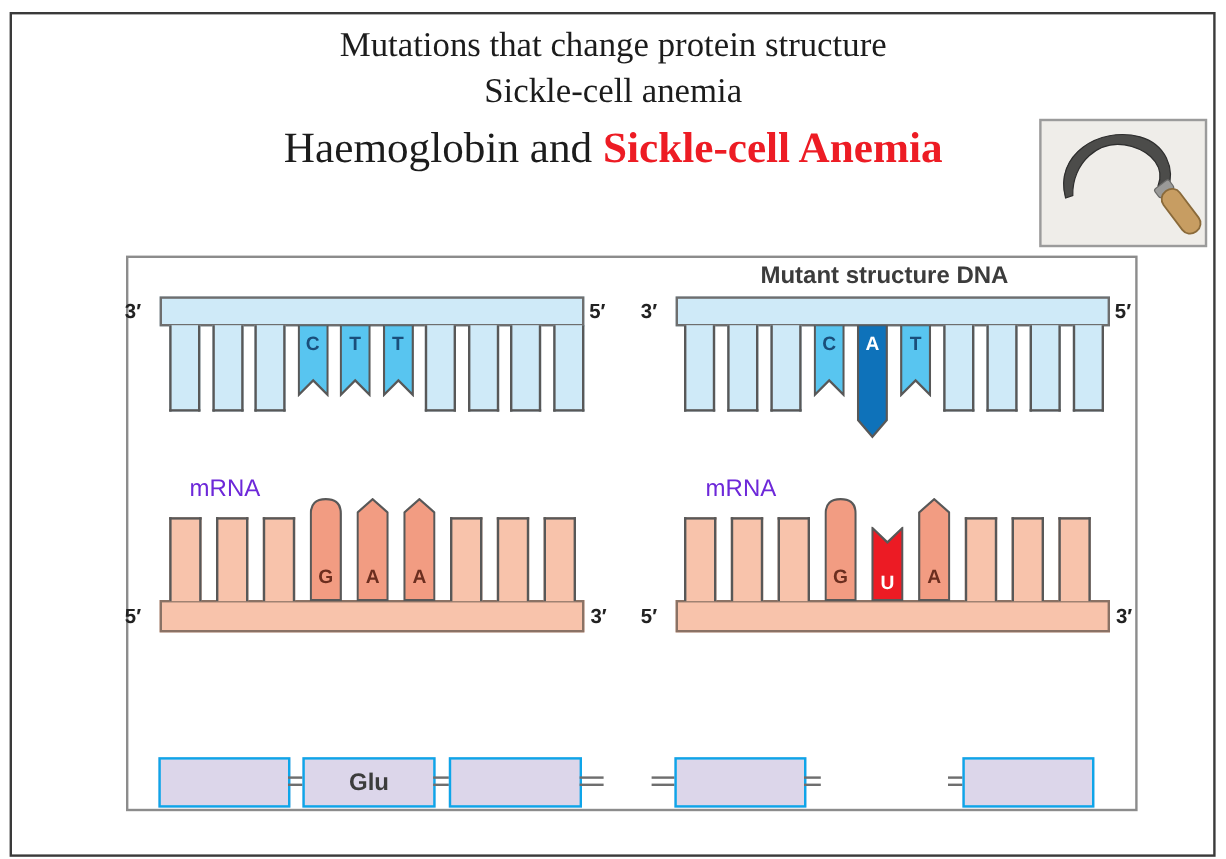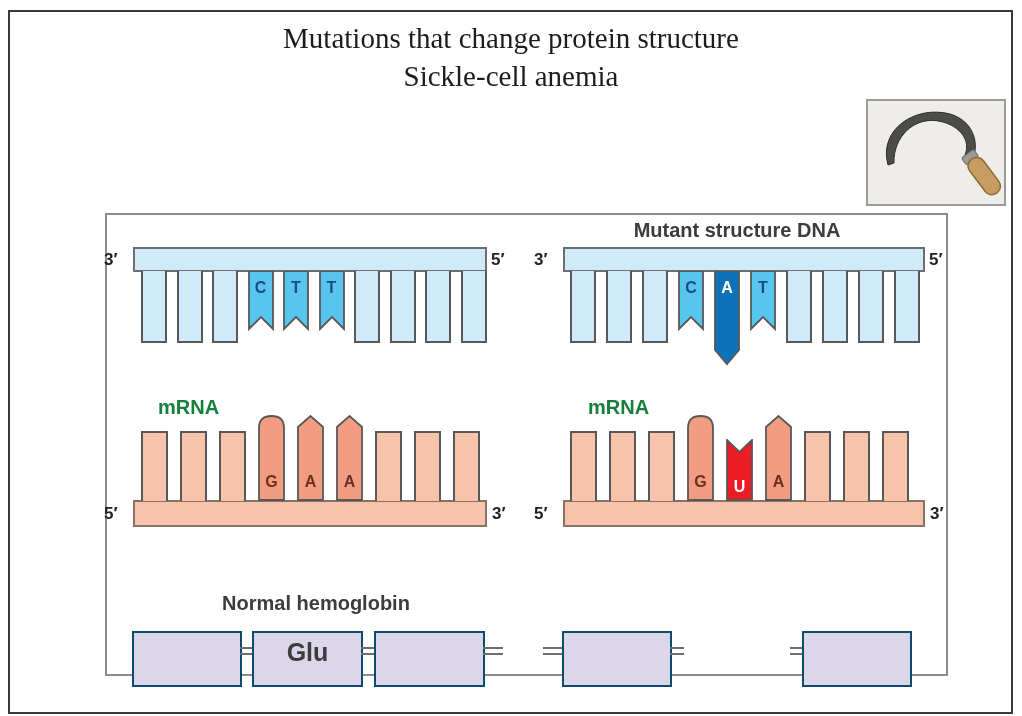--- a/index.html
+++ b/index.html
@@ -15,46 +15,47 @@
   .t3 .red{color:#ed1c24;font-weight:bold;}
   .photo{position:absolute;left:866px;top:99px;width:140px;height:107px;
          background:#efede9;border:2px solid #9b9b9b;box-sizing:border-box;}
   .panel{position:absolute;left:105px;top:213px;width:843px;height:463px;
          border:2px solid #8c8c8c;box-sizing:border-box;background:#fff;}
   .dh{position:absolute;text-align:center;font-weight:bold;font-size:20px;color:#3c3c3c;}
   .bar{position:absolute;box-sizing:border-box;}
   .bar.dna{background:#cfeaf8;border:2px solid #6e6e6e;}
   .bar.mrna{background:#f8c3ab;border:2px solid #8a7265;}
   .prime{position:absolute;font-weight:bold;font-size:17px;color:#222;}
-  .mlabel{position:absolute;font-weight:bold;font-size:20px;color:#15803d;}
+  .mlabel{position:absolute;font-weight:normal;font-size:20px;color:#6d28d9;}
   .layer{position:absolute;left:0;top:0;width:100%;height:100%;pointer-events:none;}
   .tooth{position:absolute;box-sizing:border-box;}
   .tooth.plain.down{background:#cfeaf8;border:2px solid #585858;border-top:none;}
   .tooth.plain.up{background:#f8c3ab;border:2px solid #585858;border-bottom:none;}
   .tooth svg{position:absolute;left:0;top:0;}
   .tooth .tl{position:absolute;left:0;width:100%;text-align:center;
              font-weight:bold;font-size:16px;}
   .tooth.down .tl{top:8px;}
   .tooth.up .tl{bottom:10px;}
   .tooth.notch .tl{bottom:5px;}
-  .pbox{position:absolute;top:631px;height:56px;box-sizing:border-box;
-        background:#dcd6ea;border:2px solid #0c4a6e;text-align:center;
-        font-weight:bold;font-size:25px;color:#3c3c3c;line-height:38px;}
+  .pbox{position:absolute;top:631px;height:42px;box-sizing:border-box;
+        background:#dcd6ea;border:2px solid #0ea5e9;text-align:center;
+        font-weight:bold;font-size:20px;color:#3c3c3c;line-height:38px;}
   .pbox.dark{background:#8d7ec4;color:#fff;}
   .conn{position:absolute;top:647px;height:8px;box-sizing:border-box;
         border-top:2px solid #6e6e6e;border-bottom:2px solid #6e6e6e;}
 </style>
 </head>
 <body>
 
 <div class="page">
   <div class="frame"></div>
 
   <div class="title t1">Mutations that change protein structure</div>
   <div class="title t2">Sickle-cell anemia</div>
+  <div class="title t3"><span>Haemoglobin and </span><span class="red">Sickle-cell Anemia</span></div>
 
   <div class="photo">
     <svg width="136" height="103" viewBox="0 0 136 103">
       <path d="M20 64 C10 28 48 4 82 13 C103 19 112 39 105 58 L97 54 C103 39 92 26 75 21 C47 13 25 36 26 62 Z" fill="#4c4c4a" stroke="#2e2e2e" stroke-width="1"></path>
       <g transform="rotate(-37 102 57)">
         <rect x="95" y="52" width="15" height="9" rx="2" fill="#9a9a98" stroke="#6a6a68" stroke-width="1"></rect>
         <rect x="94" y="59" width="17" height="42" rx="8" fill="#c79d62" stroke="#8a6a3a" stroke-width="1.5"></rect>
       </g>
     </svg>
   </div>
@@ -182,21 +183,20 @@
         <svg width="27" height="86" viewBox="0 0 27 86">
           <path d="M1 85 V12 L13.5 1 L26 12 V85 Z" fill="#f29c82" stroke="#585858" stroke-width="1.8" stroke-linejoin="miter"></path>
         </svg>
         <span class="tl" style="color: rgb(107, 46, 31);">A</span>
       </div>
       <div class="tooth plain up" style="left: 804px; top: 431px; width: 27px; height: 70px;"></div>
       <div class="tooth plain up" style="left: 843px; top: 431px; width: 27px; height: 70px;"></div>
       <div class="tooth plain up" style="left: 882px; top: 431px; width: 27px; height: 70px;"></div>
     </div>
 
-  <div class="dh" style="left:105px;top:592px;width:422px;">Normal hemoglobin</div>
 
   <div class="pbox" style="left:132px;width:110px;"></div>
   <div class="conn" style="left:240px;width:14px;"></div>
   <div class="pbox" style="left:252px;width:111px;">Glu</div>
   <div class="conn" style="left:361px;width:15px;"></div>
   <div class="pbox" style="left:374px;width:111px;"></div>
   <div class="conn" style="left:483px;width:20px;"></div>
 
   <div class="conn" style="left:543px;width:21px;"></div>
   <div class="pbox" style="left:562px;width:110px;"></div>

